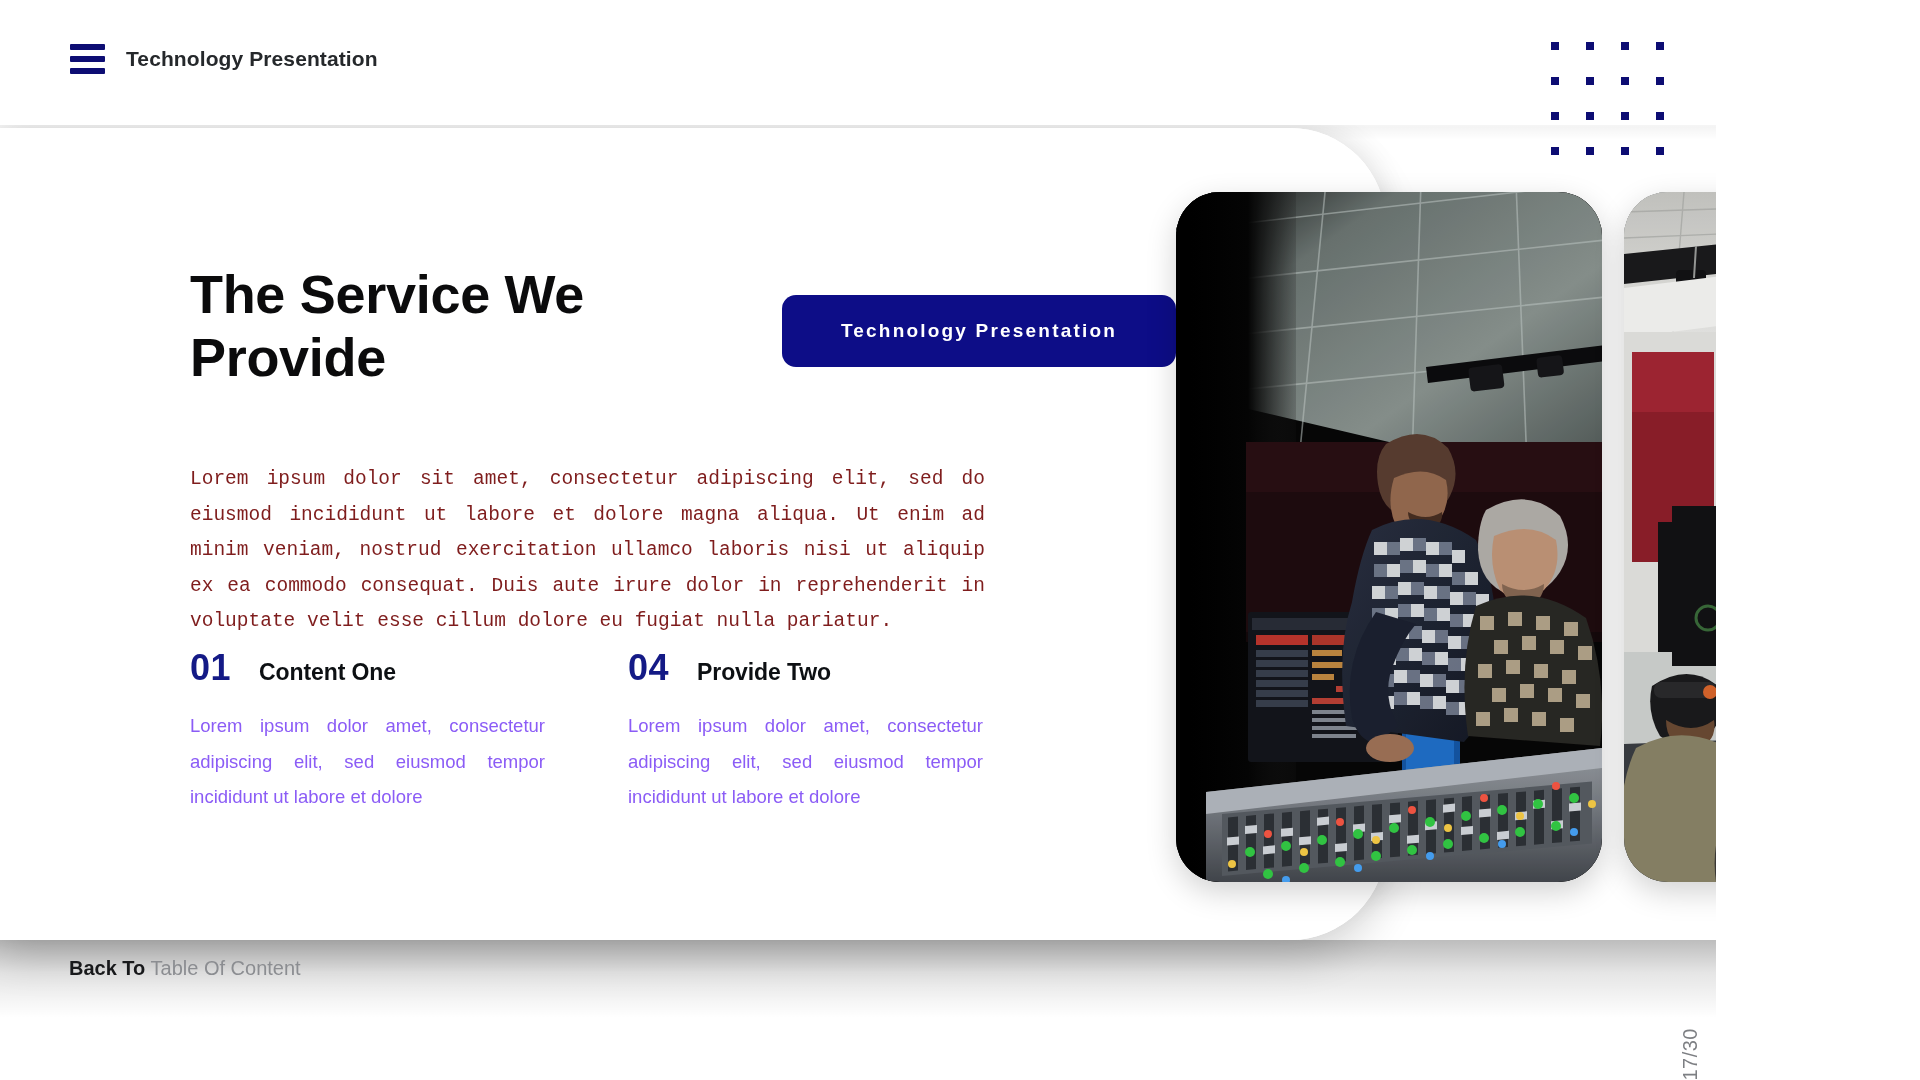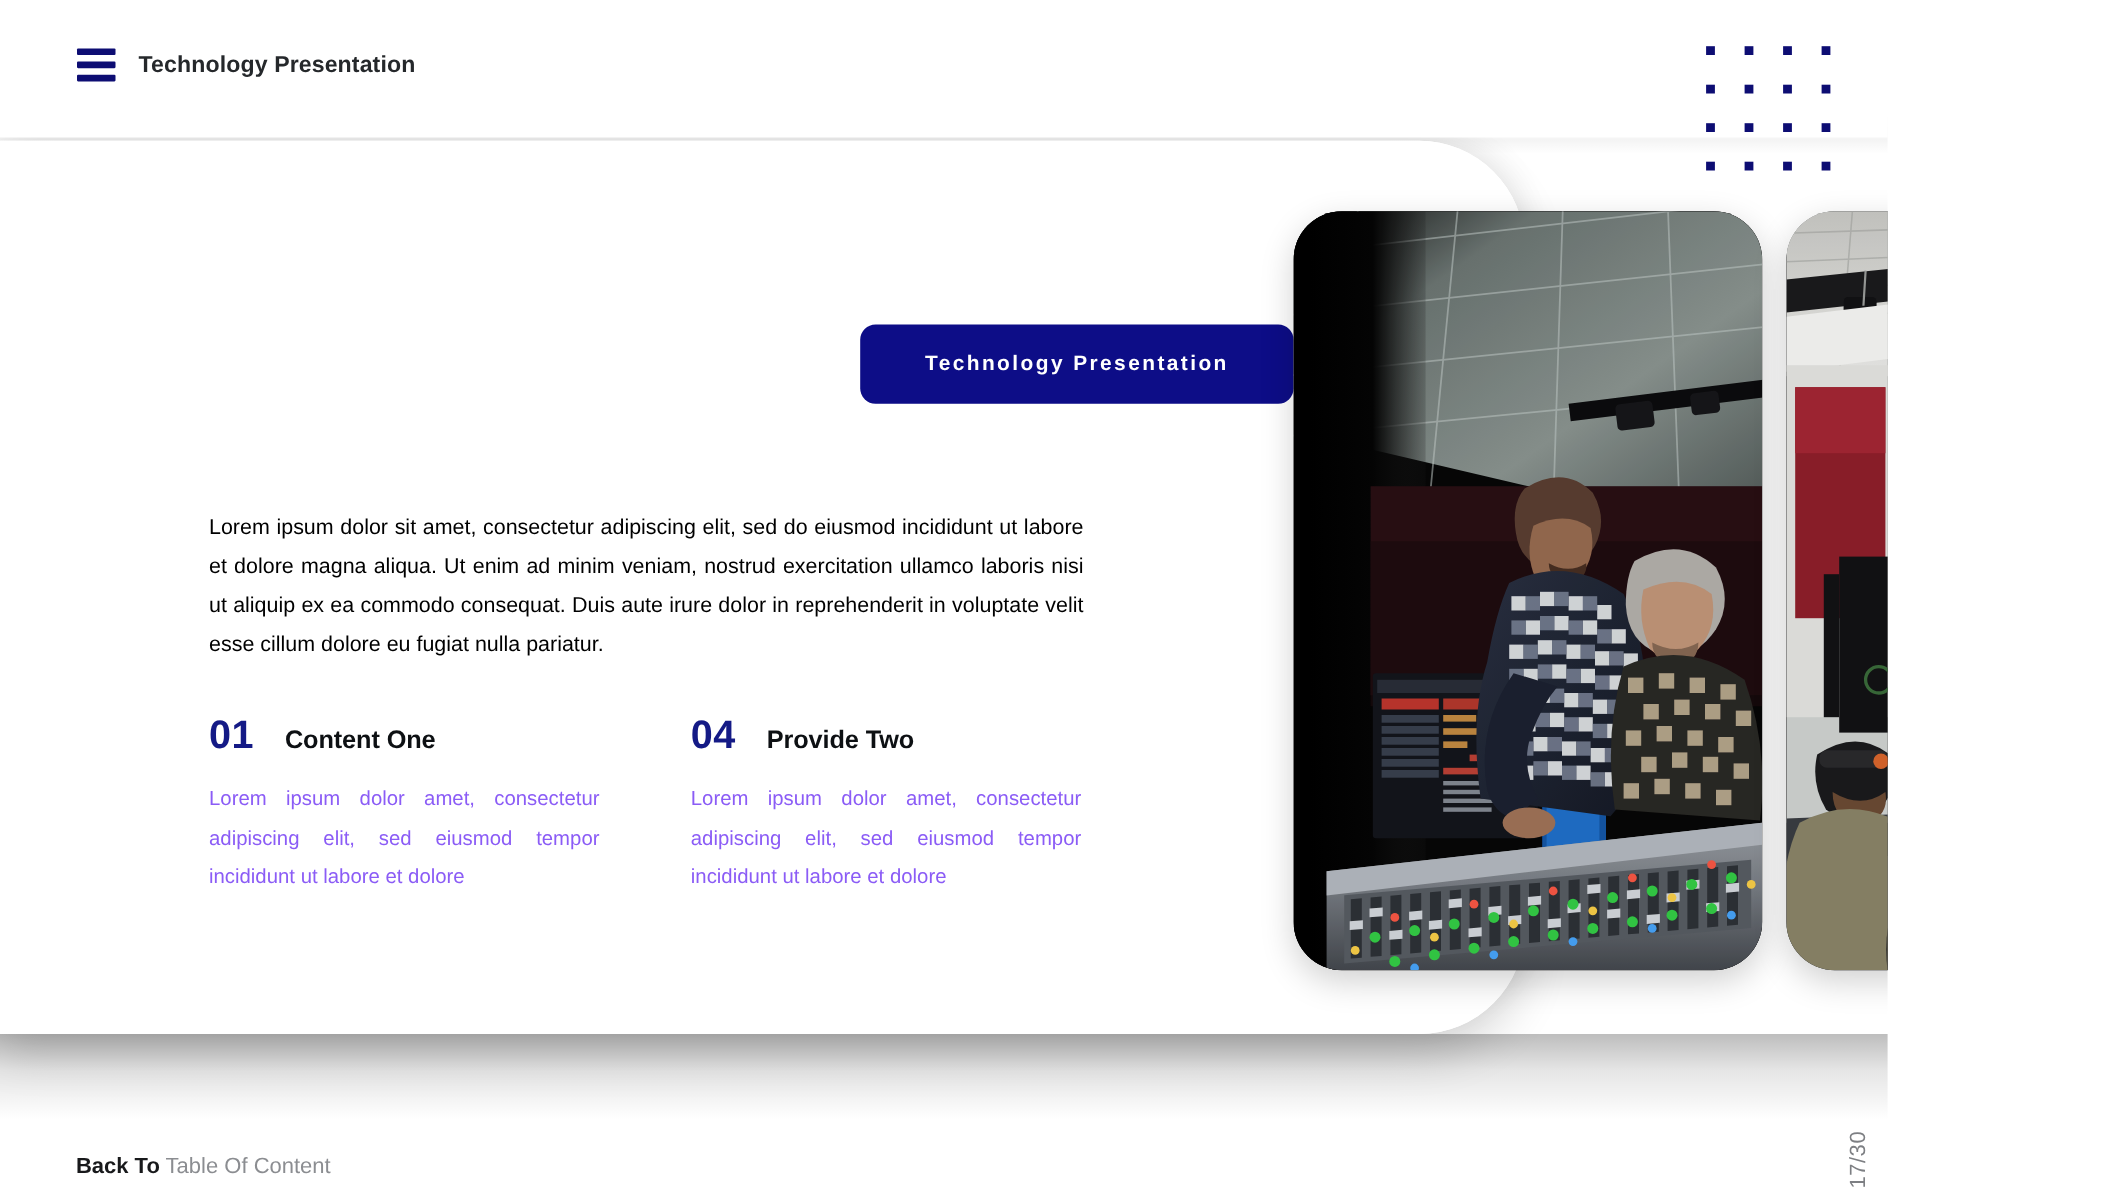--- a/index.html
+++ b/index.html
@@ -132,23 +132,24 @@
     padding:0;
   }
 
   
   .body-copy {
     position:absolute;
     left:190px; top:462px;
     width:795px;
     font-size:19.5px;
     line-height:35.5px;
-    color:#000000;
+    color:#7f1d1d;
     text-align:justify;
     z-index:30;
+    font-family:Liberation Mono, monospace;
   }
 
   
   .features {
     position:absolute;
     left:190px; top:650px;
     width:800px;
     display:flex;
     gap:0;
     z-index:30;
@@ -207,21 +208,21 @@
     left:0; top:940px;
     width:1920px; height:78px;
     background:linear-gradient(to bottom, rgba(0,0,0,0.26) 0%, rgba(0,0,0,0.10) 42%, rgba(255,255,255,0) 100%);
     z-index:12;
     pointer-events:none;
   }
 
   
   .footer-link {
     position:absolute;
-    left:69px; top:1046px;
+    left:69px; top:954px;
     font-size:20px;
     line-height:28px;
     z-index:50;
     white-space:nowrap;
     cursor:pointer;
   }
   .footer-link .strong { font-weight:bold; color:#18191b; }
   .footer-link .muted  { color:#8b8d91; }
 
   .page-num {
@@ -267,20 +268,21 @@
       <i></i>
       <i></i>
       <i></i>
   </div>
 
   <div class="top-shadow"></div>
 
   <div class="panel-shadow"></div>
   <div class="panel"></div>
 
+  <h1 class="headline">The Service We Provide</h1>
 
   <button class="cta">Technology Presentation</button>
 
   <p class="body-copy">Lorem ipsum dolor sit amet, consectetur adipiscing elit, sed do eiusmod incididunt ut labore et dolore magna aliqua. Ut enim ad minim veniam, nostrud exercitation ullamco laboris nisi ut aliquip ex ea commodo consequat. Duis aute irure dolor in reprehenderit in voluptate velit esse cillum dolore eu fugiat nulla pariatur.</p>
 
   <div class="features">
     <div class="feature">
       <div class="feature-head">
         <span class="feature-num">01</span>
         <span class="feature-title">Content One</span>

